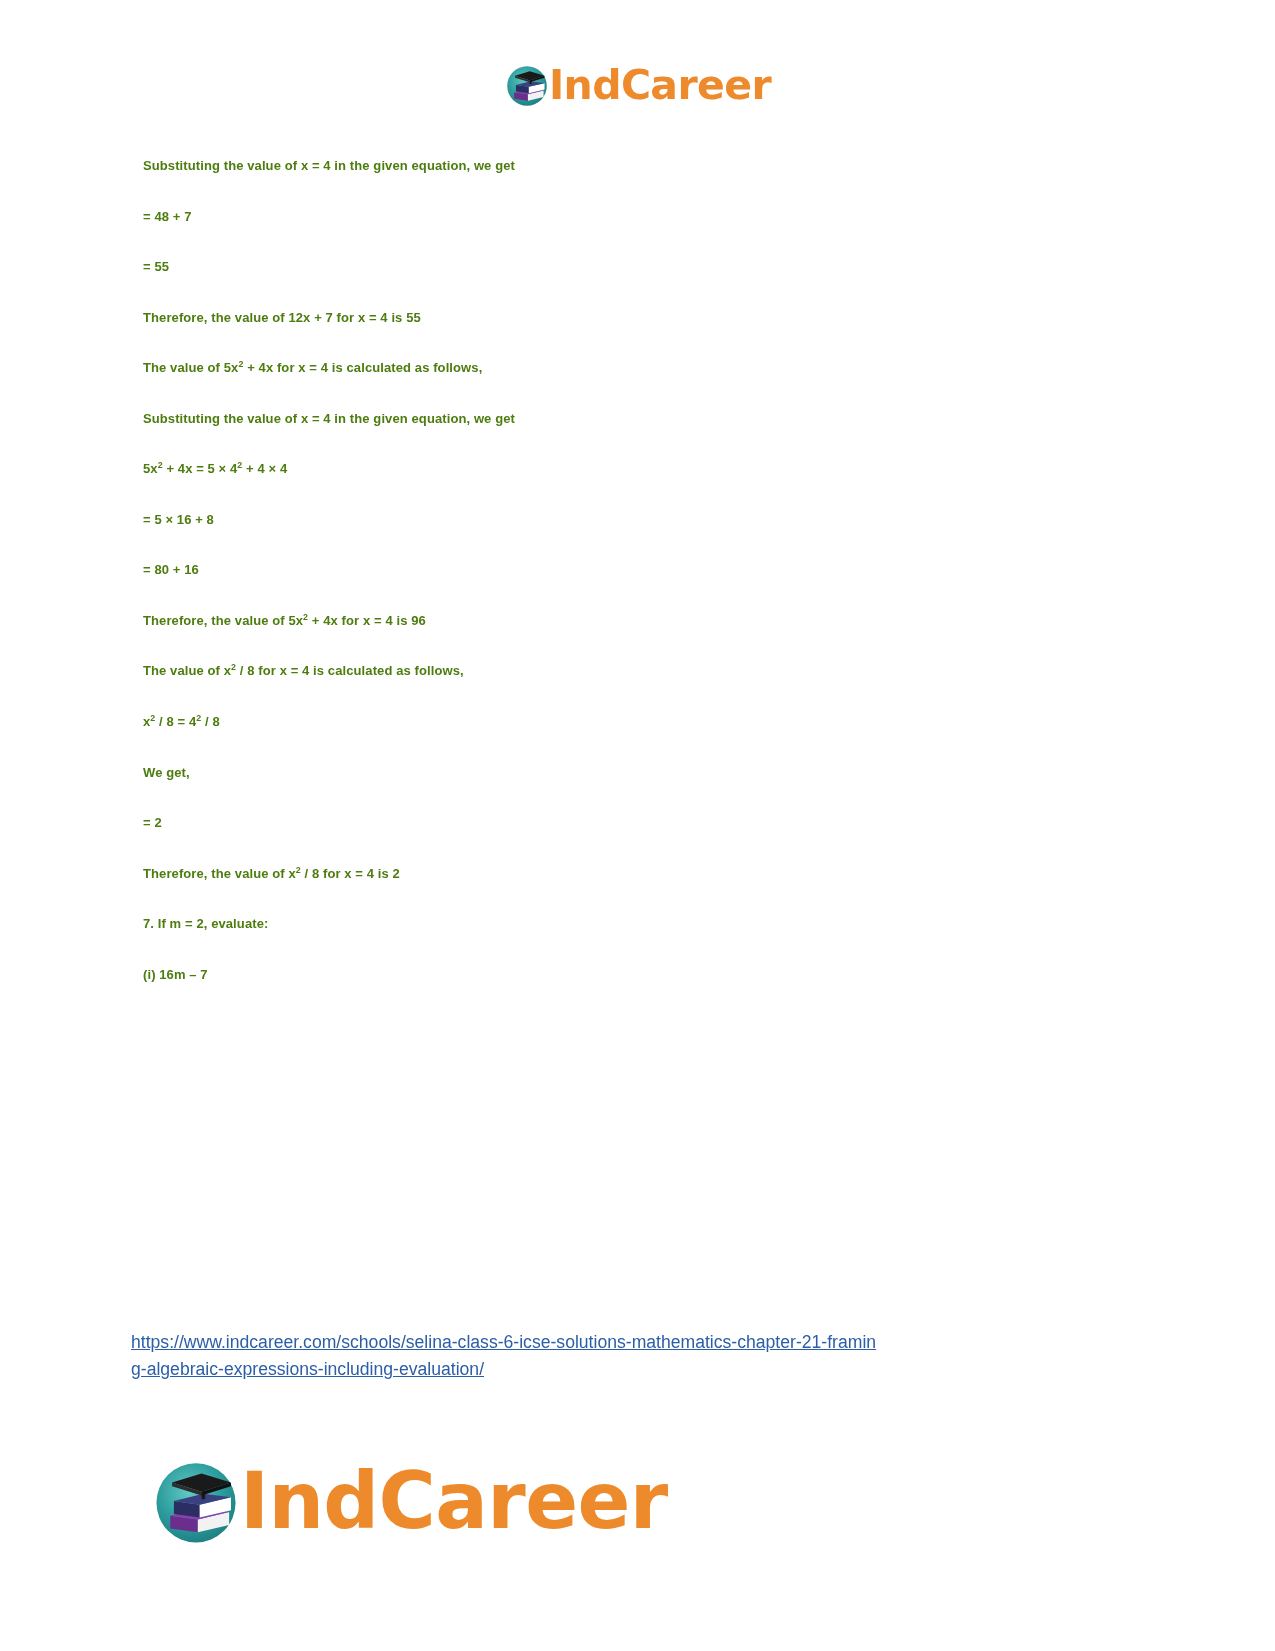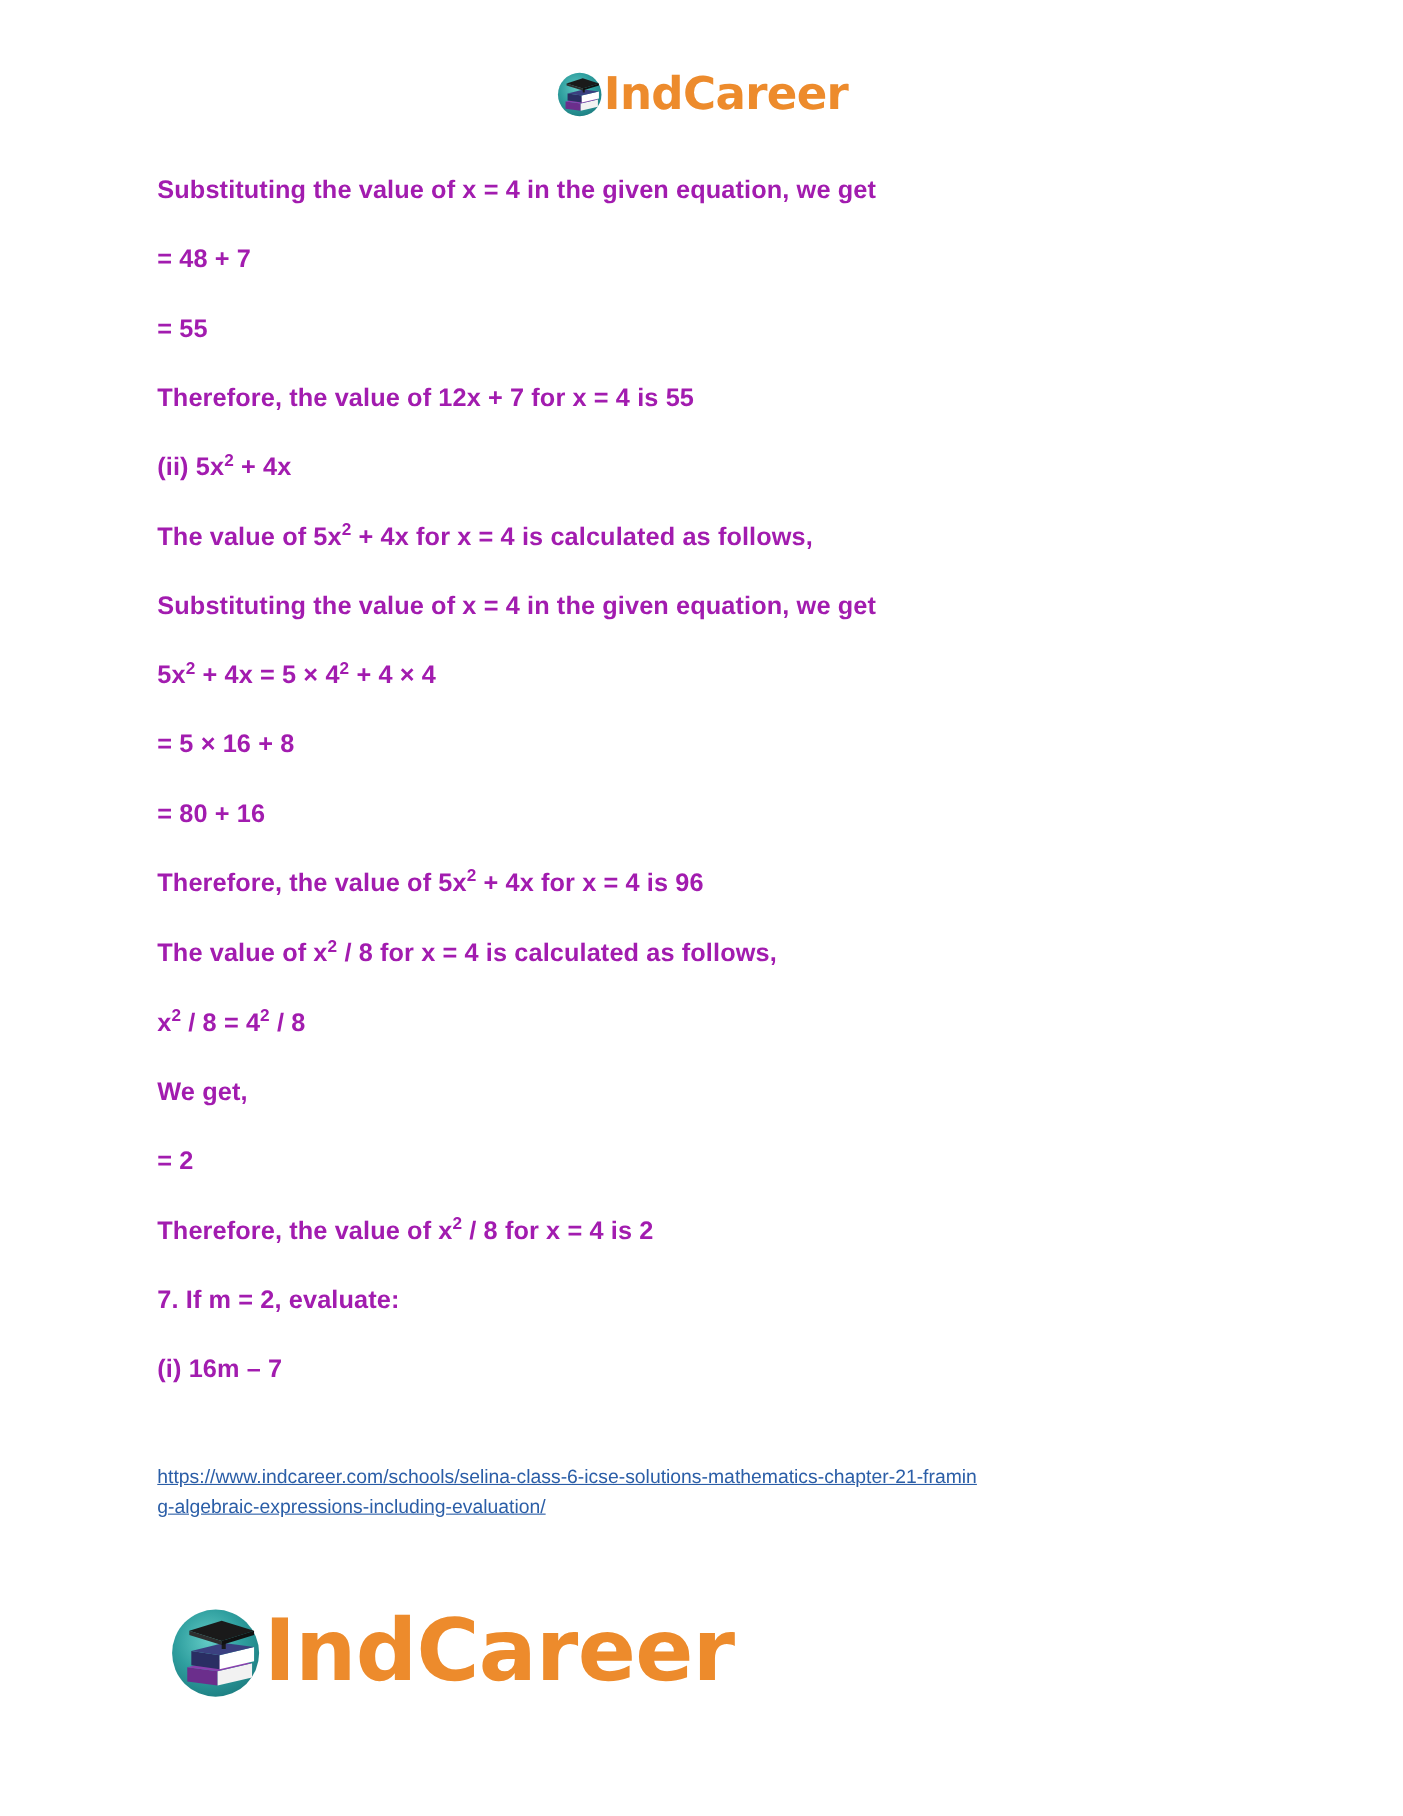--- a/index.html
+++ b/index.html
@@ -58,37 +58,37 @@
   
   .content {
     position: absolute;
     left: 143px;
     top: 158px;
     width: 980px;
   }
   .para {
     font-family: "Liberation Sans", sans-serif;
     font-weight: bold;
-    font-size: 23px;
-    color: #a21caf;
+    font-size: 13px;
+    color: #4d7c0f;
     line-height: 1.25;
     margin: 0 0 34.3px 0;
     white-space: nowrap;
     letter-spacing: 0.1px;
   }
   .para sup {
     font-size: 0.68em;
     vertical-align: super;
     line-height: 0;
   }
 
   
   .url-block {
     position: absolute;
-    left: 143px;
+    left: 131px;
     top: 1329px;
     width: 970px;
   }
   .url-link {
     font-family: "Liberation Sans", sans-serif;
     font-size: 17.6px;
     color: #2B5EA7;
     text-decoration: underline;
     line-height: 1.55;
     display: block;
@@ -138,21 +138,20 @@
       </span>
       <span class="logo-word">IndCareer</span>
     </div>
   </div>
 
   <div class="content">
     <p class="para">Substituting the value of x = 4 in the given equation, we get</p>
     <p class="para">= 48 + 7</p>
     <p class="para">= 55</p>
     <p class="para">Therefore, the value of 12x + 7 for x = 4 is 55</p>
-    <p class="para">(ii) 5x<sup>2</sup> + 4x</p>
     <p class="para">The value of 5x<sup>2</sup> + 4x for x = 4 is calculated as follows,</p>
     <p class="para">Substituting the value of x = 4 in the given equation, we get</p>
     <p class="para">5x<sup>2</sup> + 4x = 5 × 4<sup>2</sup> + 4 × 4</p>
     <p class="para">= 5 × 16 + 8</p>
     <p class="para">= 80 + 16</p>
     <p class="para">Therefore, the value of 5x<sup>2</sup> + 4x for x = 4 is 96</p>
     <p class="para">The value of x<sup>2</sup> / 8 for x = 4 is calculated as follows,</p>
     <p class="para">x<sup>2</sup> / 8 = 4<sup>2</sup> / 8</p>
     <p class="para">We get,</p>
     <p class="para">= 2</p>

